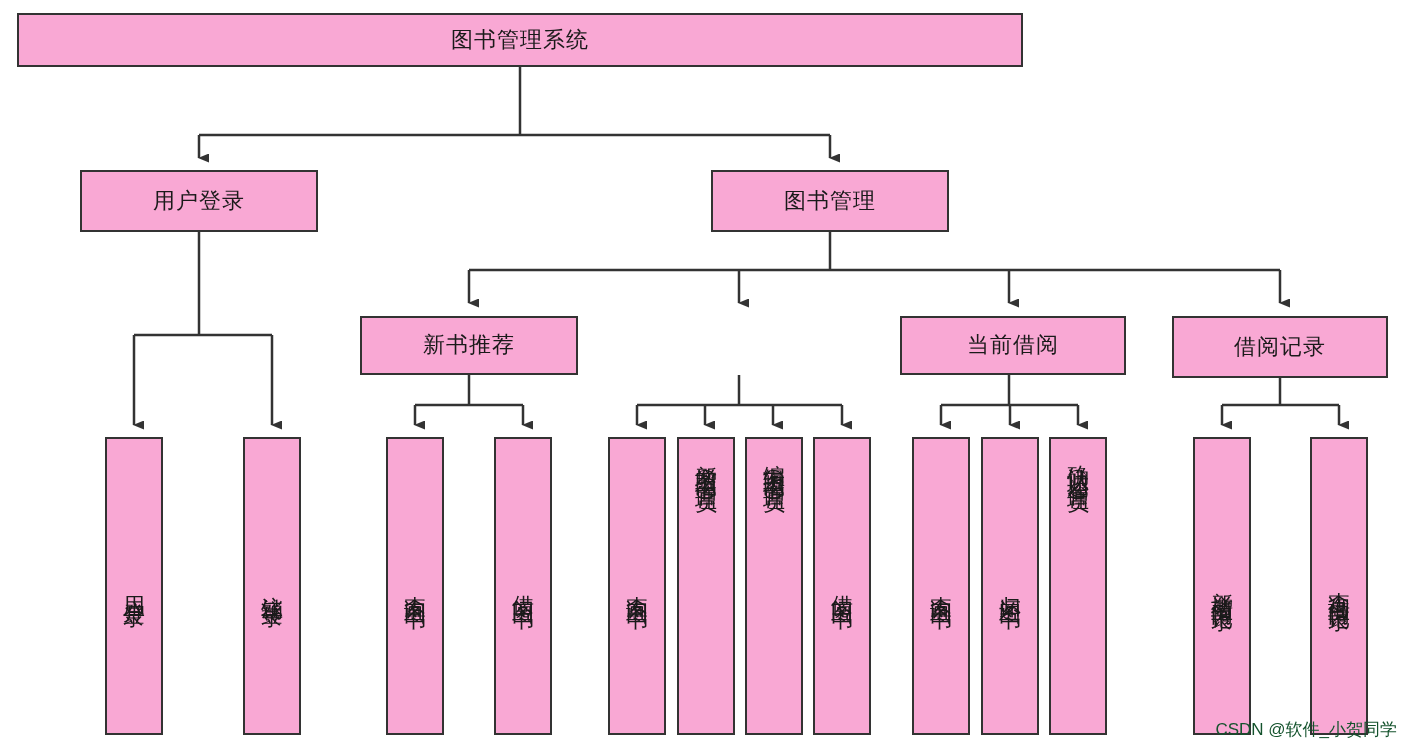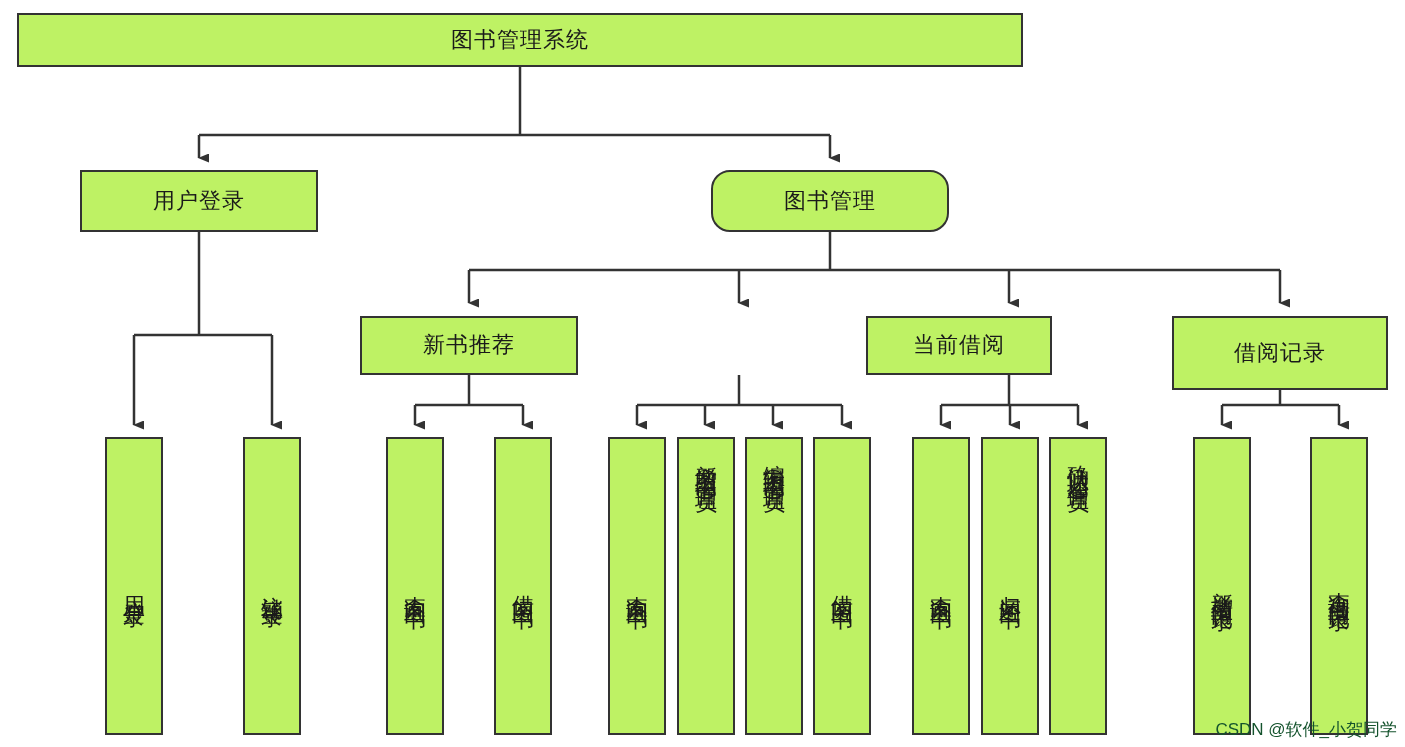--- a/index.html
+++ b/index.html
@@ -18,21 +18,21 @@
     position: absolute;
     left: 0;
     top: 0;
     width: 1405px;
     height: 747px;
   }
   .node-box {
     position: absolute;
     box-sizing: border-box;
     border: 2px solid #333333;
-    background: #bef264;
+    background: #f9a8d4;
     display: flex;
     align-items: center;
     justify-content: center;
   }
   .node-label-h {
     font-size: 22px;
     color: #1a1a1a;
     letter-spacing: 1px;
     line-height: 1.2;
     white-space: nowrap;
@@ -128,31 +128,31 @@
     <path d="M1339,405 L1339,425" stroke="#333333" stroke-width="2.5" fill="none" marker-end="url(#arrow)"></path>
   </svg>
 
   <div class="node-box" style="left:17px; top:13px; width:1006px; height:54px;">
     <span class="node-label-h">图书管理系统</span>
   </div>
 
   <div class="node-box" style="left:80px; top:170px; width:238px; height:62px;">
     <span class="node-label-h">用户登录</span>
   </div>
-  <div class="node-box" style="left:711px; top:170px; width:238px; height:62px;border-radius:19px;">
+  <div class="node-box" style="left:711px; top:170px; width:238px; height:62px;">
     <span class="node-label-h">图书管理</span>
   </div>
 
   <div class="node-box" style="left:360px; top:316px; width:218px; height:59px;">
     <span class="node-label-h">新书推荐</span>
   </div>
-  <div class="node-box" style="left:866px; top:316px; width:186px; height:59px;">
+  <div class="node-box" style="left:900px; top:316px; width:226px; height:59px;">
     <span class="node-label-h">当前借阅</span>
   </div>
-  <div class="node-box" style="left:1172px; top:316px; width:216px; height:74px;">
+  <div class="node-box" style="left:1172px; top:316px; width:216px; height:62px;">
     <span class="node-label-h">借阅记录</span>
   </div>
 
   <div class="node-box leaf-box centered" style="left:105px; top:437px; width:58px; height:298px;">
     <span class="node-label-v">用户登录</span>
   </div>
   <div class="node-box leaf-box centered" style="left:243px; top:437px; width:58px; height:298px;">
     <span class="node-label-v">注销登录</span>
   </div>
 

